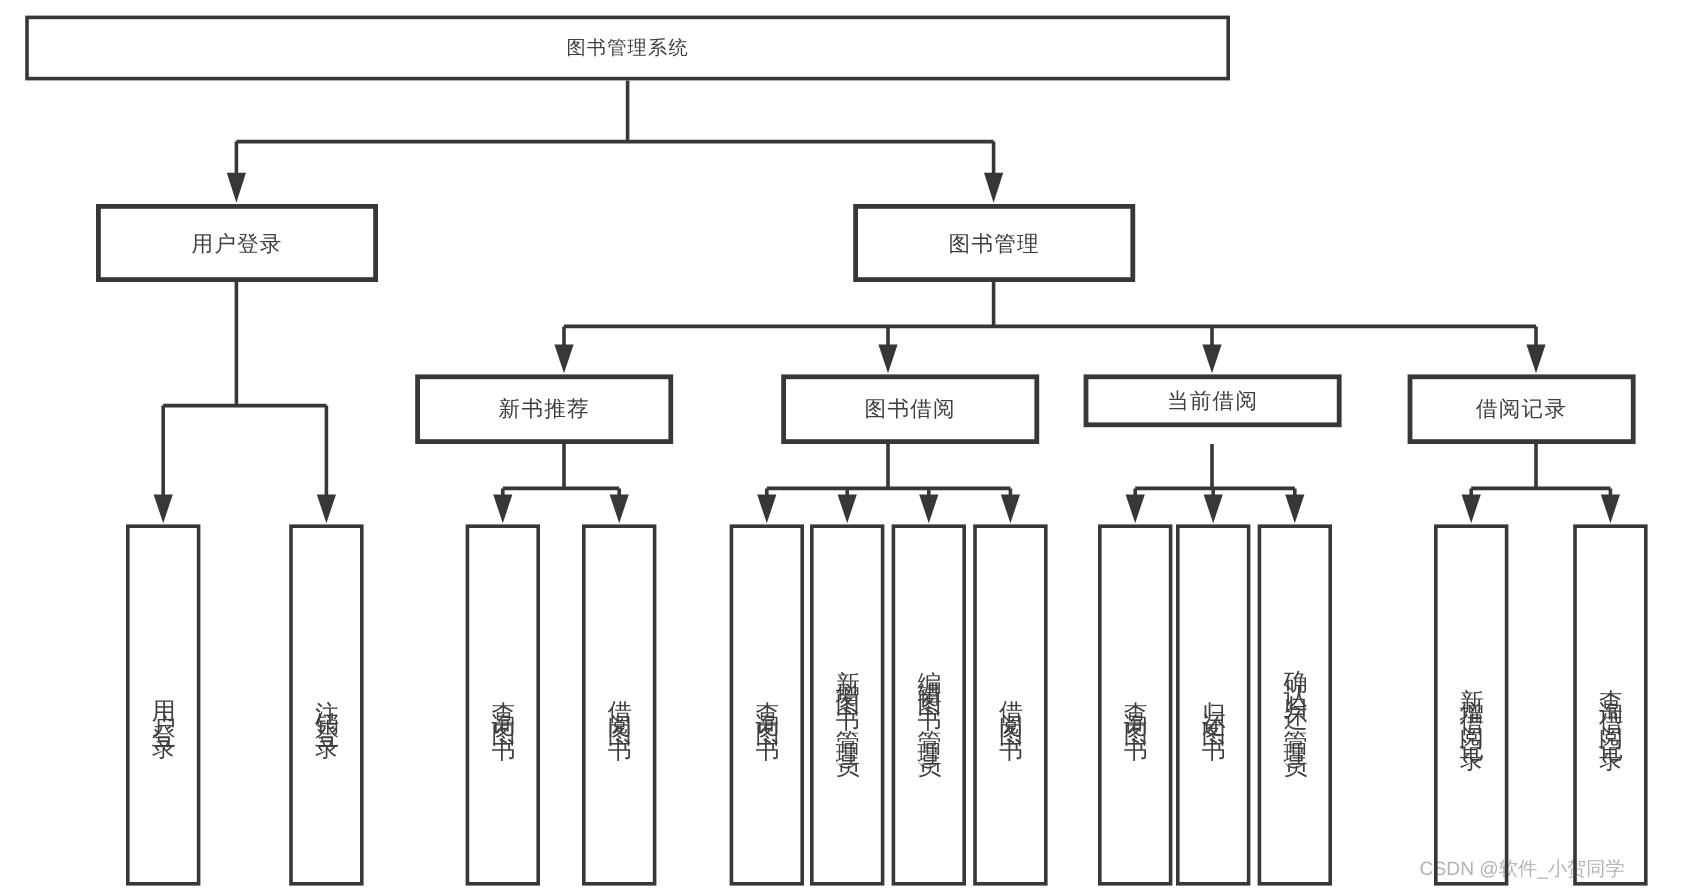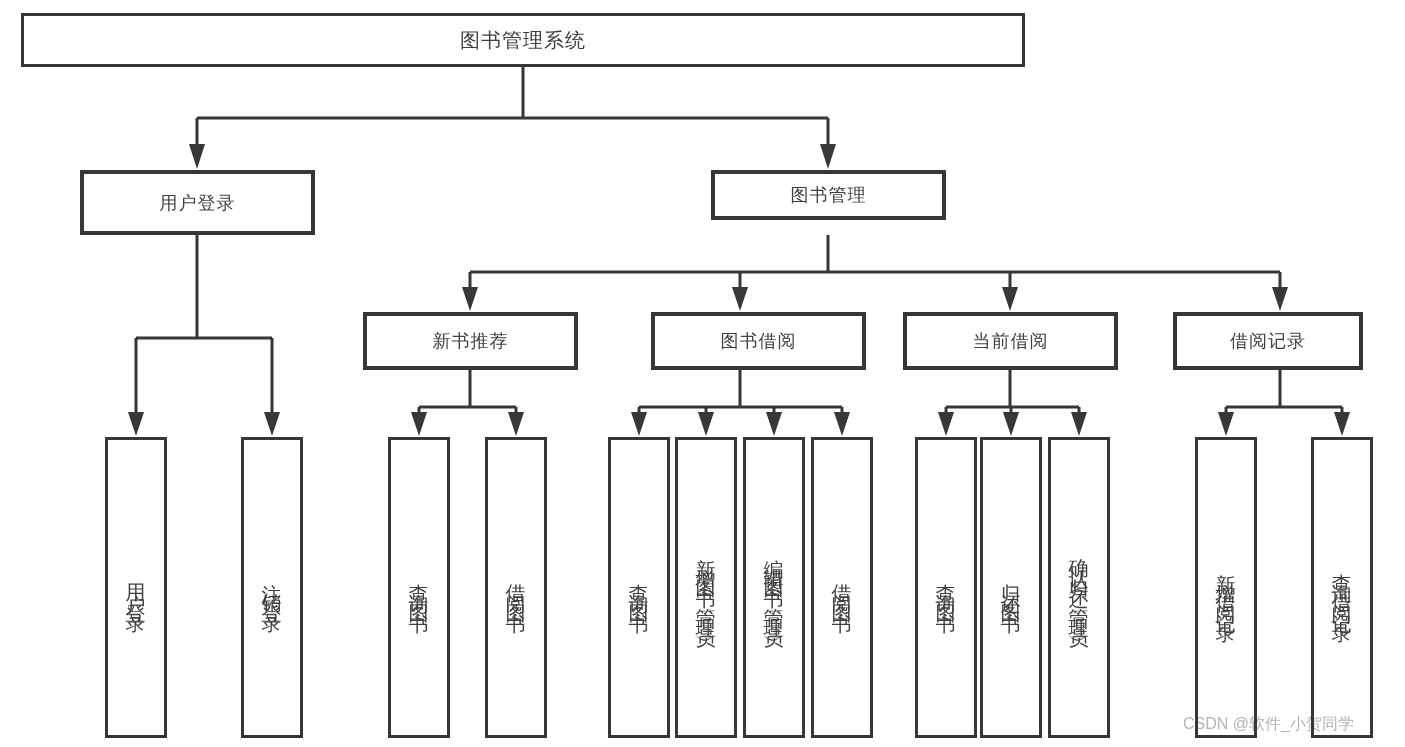--- a/index.html
+++ b/index.html
@@ -21,21 +21,21 @@
     border: 4px solid #373737;
     background: transparent;
     display: flex;
     align-items: center;
     justify-content: center;
     color: #3f3f3f;
     z-index: 3;
   }
   .node.root {
     border-width: 3px;
-    font-size: 20px;
+    font-size: 16px;
     letter-spacing: 1px;
   }
   .node.mid {
     font-size: 18px;
     letter-spacing: 1px;
   }
   .node.leaf {
     border-width: 3px;
   }
   .vtext {
@@ -118,31 +118,31 @@
     <polygon points="1334,412 1350,412 1342,436"></polygon>
   </svg>
 
   <div class="node root" style="left:21px; top:13px; width:1004px; height:54px;">
     <span class="htext">图书管理系统</span>
   </div>
 
   <div class="node mid" style="left:80px; top:170px; width:235px; height:65px;">
     <span class="htext">用户登录</span>
   </div>
-  <div class="node mid" style="left:711px; top:170px; width:235px; height:50px;">
+  <div class="node mid" style="left:711px; top:170px; width:235px; height:65px;">
     <span class="htext">图书管理</span>
   </div>
 
-  <div class="node mid" style="left:363px; top:312px; width:215px; height:58px;">
+  <div class="node mid" style="left:346px; top:312px; width:215px; height:58px;">
     <span class="htext">新书推荐</span>
   </div>
   <div class="node mid" style="left:633px; top:312px; width:215px; height:58px;margin-left:18px;">
     <span class="htext">图书借阅</span>
   </div>
-  <div class="node mid" style="left:903px; top:312px; width:215px; height:58px;">
+  <div class="node mid" style="left:903px; top:312px; width:215px; height:44px;">
     <span class="htext">当前借阅</span>
   </div>
   <div class="node mid" style="left:1173px; top:312px; width:190px; height:58px;">
     <span class="htext">借阅记录</span>
   </div>
 
   <div class="node leaf" style="left:105px; top:437px; width:62px; height:301px;">
     <span class="vtext">用户登录</span>
   </div>
   <div class="node leaf" style="left:241px; top:437px; width:62px; height:301px;">

